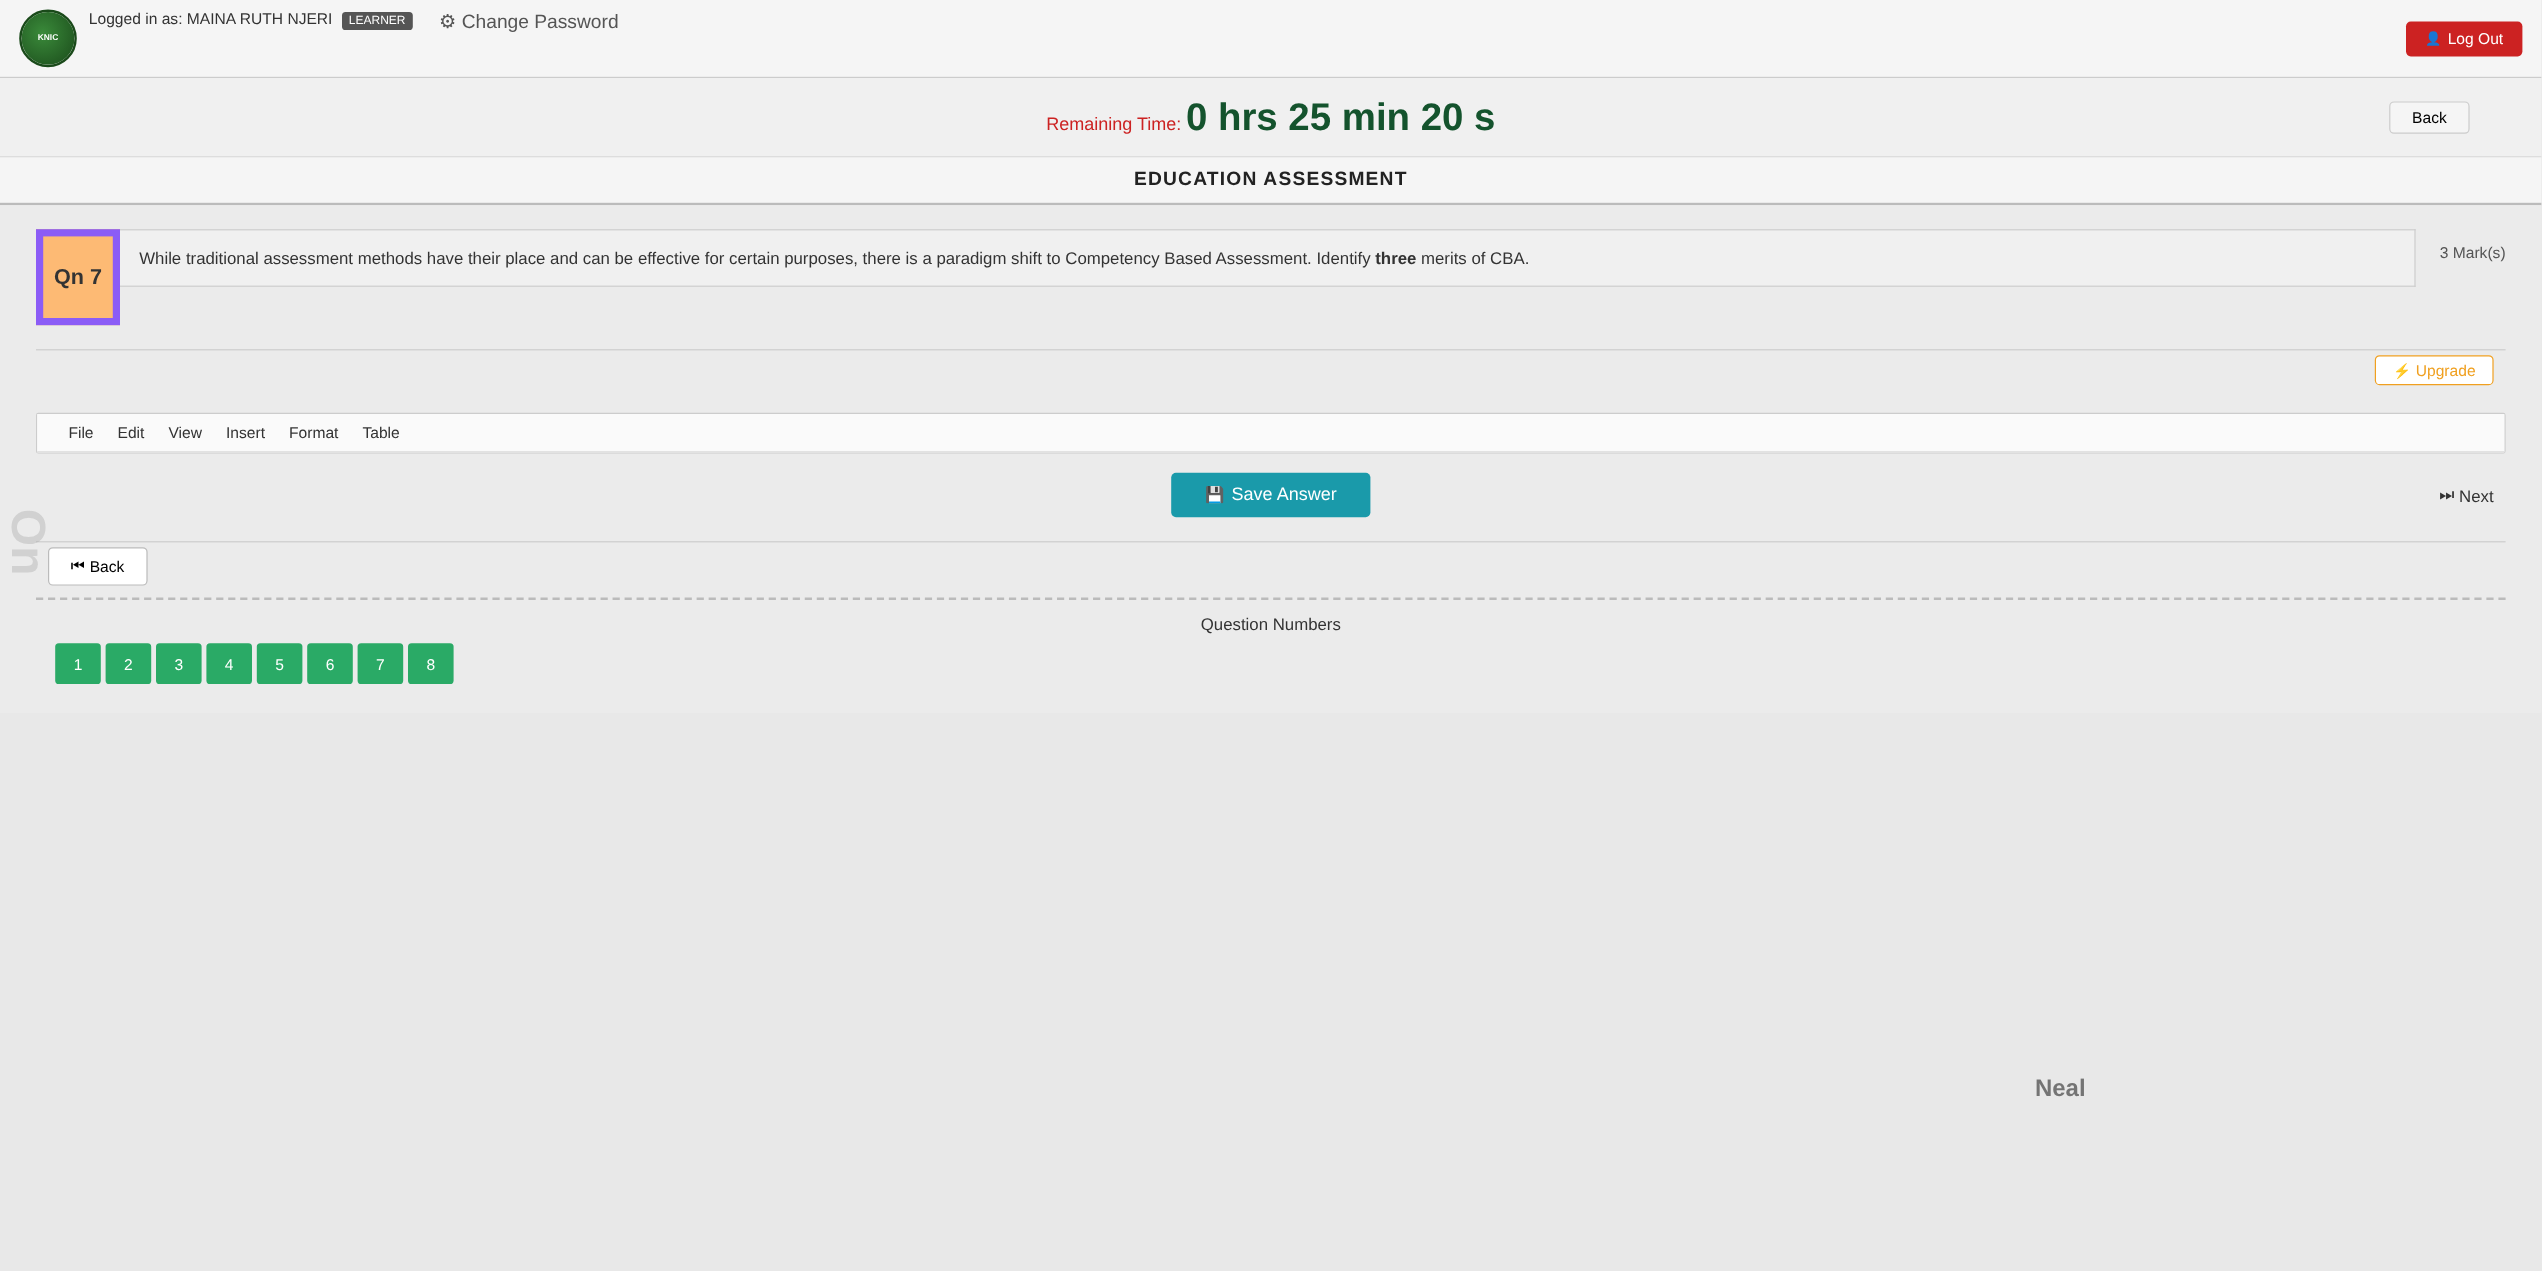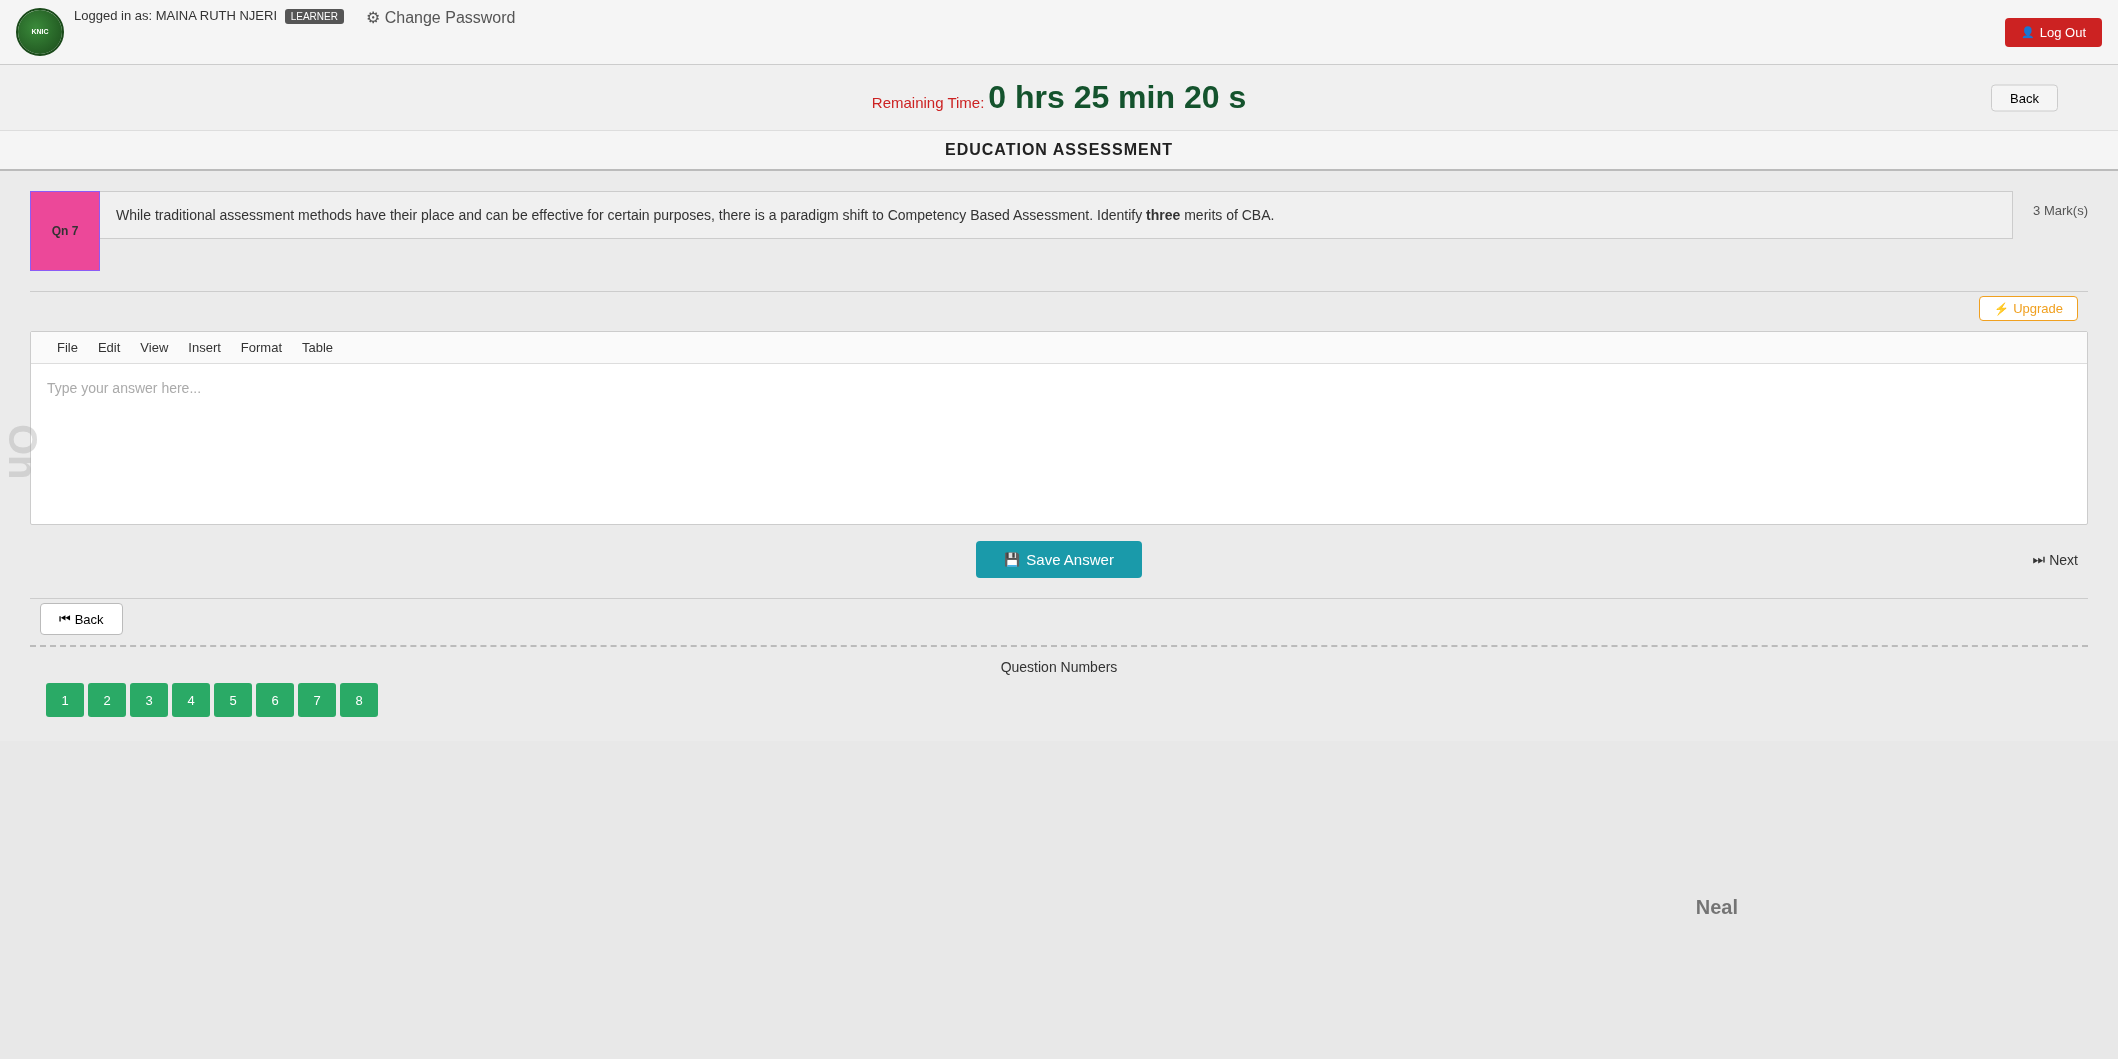--- a/index.html
+++ b/index.html
@@ -141,28 +141,28 @@
     }
 
     
     .question-container {
       display: flex;
       align-items: flex-start;
       gap: 0;
       margin-bottom: 16px;
     }
     .question-number-box {
-      background: #ec4899;
-      border: 1px solid #8b5cf6;
+      background: #fdba74;
+      border: 6px solid #8b5cf6;
       min-width: 70px;
       min-height: 80px;
       display: flex;
       align-items: center;
       justify-content: center;
-      font-size: 12px;
+      font-size: 18px;
       font-weight: bold;
       color: #333;
       flex-shrink: 0;
     }
     .question-text-area {
       background: #f0f0f0;
       border: 1px solid #ccc;
       border-left: none;
       padding: 12px 16px;
       flex: 1;
@@ -183,21 +183,21 @@
       color: #555;
       margin-left: 20px;
       white-space: nowrap;
       padding-top: 12px;
     }
 
     
     .upgrade-row {
       display: flex;
       justify-content: flex-end;
-      margin-bottom: 10px;
+      margin-bottom: 23px;
       padding-right: 10px;
     }
     .upgrade-btn {
       background: white;
       border: 1px solid #f0a020;
       color: #f0a020;
       padding: 4px 14px;
       border-radius: 4px;
       cursor: pointer;
       font-size: 13px;
@@ -400,23 +400,20 @@
   </div>
 
   <div class="editor-container">
     <div class="editor-menubar">
       <span>File</span>
       <span>Edit</span>
       <span>View</span>
       <span>Insert</span>
       <span>Format</span>
       <span>Table</span>
-    </div>
-    <div class="editor-body" contenteditable="true" style="">
-      <span>Type your answer here...</span>
     </div>
   </div>
 
   <div class="action-row">
     <div style="flex:1"></div>
     <button class="save-answer-btn">Save Answer</button>
     <div style="flex:1; display:flex; justify-content:flex-end;">
       <button class="next-btn">Next</button>
     </div>
   </div>

